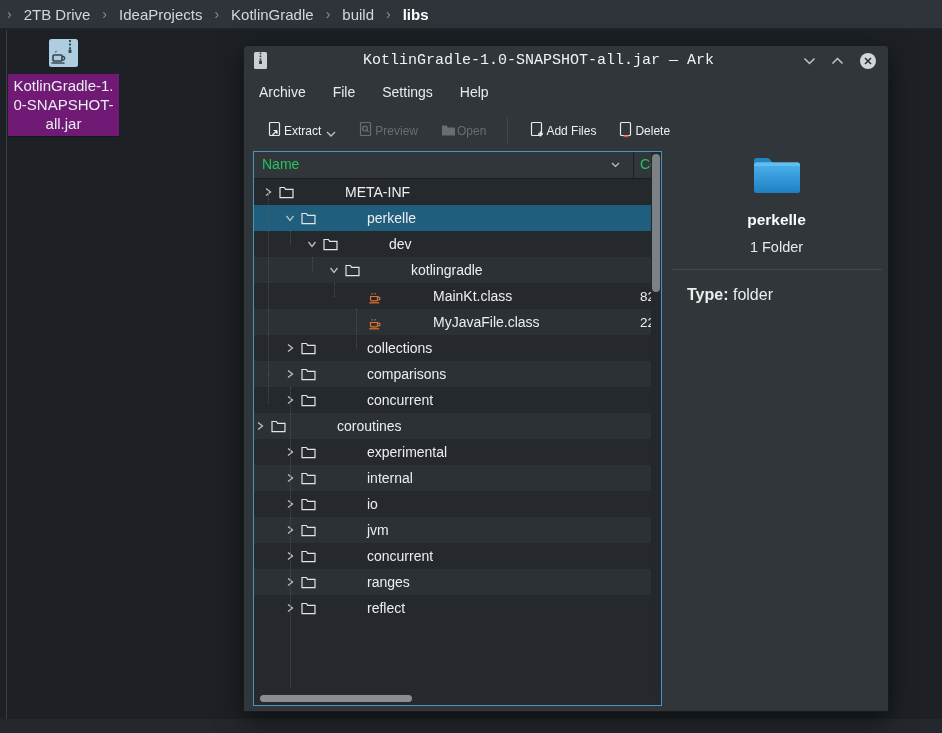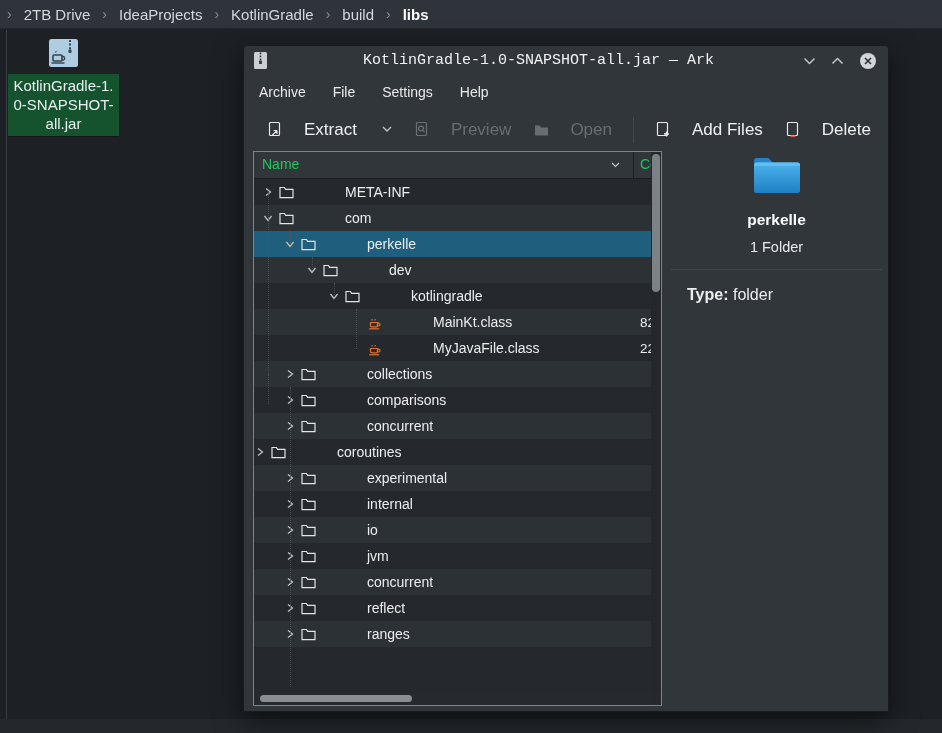--- a/index.html
+++ b/index.html
@@ -21,42 +21,42 @@
   .crumb.last { color:#ffffff; font-weight:bold; }
   .crumb-sep { color:#8a8e93; font-size:14px; }
 
   
   .view-frame-left { position:absolute; left:6px; top:30px; bottom:0; width:1px; background:#3a3f45; }
   .bottom-strip { position:absolute; left:0; bottom:0; width:942px; height:14px; background:#24282c; }
 
   .desktop-file { position:absolute; left:8px; top:38px; width:111px; }
   .desktop-file .dicon { width:31px; height:30px; margin:0 auto; }
   .desktop-file .dlabel {
-    margin-top:6px; background:#14532d; color:#e9eef1;
+    margin-top:6px; background:#701a75; color:#e9eef1;
     font-size:15px; line-height:19px; text-align:center; padding:2px 2px 3px;
     border-bottom:1px solid #15181b;
   }
 
   
   .ark {
     position:absolute; left:243px; top:45px; width:646px; height:667px;
     background:#31363b; border:1px solid #191c1f; border-radius:4px 4px 0 0;
     box-shadow:0 8px 28px rgba(0,0,0,0.55);
   }
   .titlebar { position:absolute; top:0; left:0; right:0; height:29px; display:flex; align-items:center; padding:0 9px;font-family:Liberation Mono, monospace; }
   .titlebar .wicon { width:15px; height:19px; margin-right:8px; }
   .titlebar .wtitle { flex:1; text-align:center; font-size:15px; color:#f1f2f3; }
   .winbtns { display:flex; align-items:center; gap:11px; }
   .winbtn { background:none; border:none; cursor:pointer; padding:2px; display:flex; align-items:center; }
 
   .menubar { position:absolute; top:30px; left:0; right:0; height:32px; display:flex; align-items:center; padding-left:15px; gap:27px; font-size:14px; color:#eaebec; }
   .menu-item { cursor:default; }
 
   .toolbar { position:absolute; top:62px; left:0; right:0; height:43px; display:flex; align-items:center; padding-left:12px; font-size:15px; }
-  .tb { display:flex; align-items:center; gap:20px; background:none; border:none; color:#eef0f1; font-size:17px; font-family:inherit; padding:7px 11px; cursor:pointer; }
+  .tb { display:flex; align-items:flex-end; gap:0; background:none; border:none; color:#eef0f1; font-size:12px; font-family:inherit; padding:7px 11px; cursor:pointer; }
   .tb.disabled { color:#686d72; cursor:default; }
   .tb .dd { margin-left:5px; }
   .tb-sep { width:1px; height:26px; background:#43484d; margin:0 10px; }
 
   
   .tree {
     position:absolute; left:9px; top:105px; width:409px; height:555px;
     background:#25292d; border:1px solid #4a94bf; overflow:hidden;
   }
   .tree-header {
@@ -244,33 +244,20 @@
                 <path d="M3 1.5 L7.5 5 L3 8.5"></path>
               </svg>
             </span>
             <span class="ric">
               <svg width="15" height="13" viewBox="0 0 15 13" fill="none" stroke="#e3e5e6" stroke-width="1.2">
                 <path d="M1 11.7 V1.5 h4.4 l1.2 1.8 H14 v8.4 z"></path>
               </svg>
             </span>
             <span class="rlab">META-INF</span>
           </div>
-          <div class="tree-row" style="padding-left:8px">
-            <span class="exp">
-              <svg width="10" height="10" viewBox="0 0 10 10" fill="none" stroke="#bdc0c3" stroke-width="1.3">
-                <path d="M1.5 3 L5 7.5 L8.5 3"></path>
-              </svg>
-            </span>
-            <span class="ric">
-              <svg width="15" height="13" viewBox="0 0 15 13" fill="none" stroke="#e3e5e6" stroke-width="1.2">
-                <path d="M1 11.7 V1.5 h4.4 l1.2 1.8 H14 v8.4 z"></path>
-              </svg>
-            </span>
-            <span class="rlab">com</span>
-          </div>
           <div class="tree-row sel" style="padding-left:30px">
             <span class="exp">
               <svg width="10" height="10" viewBox="0 0 10 10" fill="none" stroke="#bdc0c3" stroke-width="1.3">
                 <path d="M1.5 3 L5 7.5 L8.5 3"></path>
               </svg>
             </span>
             <span class="ric">
               <svg width="15" height="13" viewBox="0 0 15 13" fill="none" stroke="#e3e5e6" stroke-width="1.2">
                 <path d="M1 11.7 V1.5 h4.4 l1.2 1.8 H14 v8.4 z"></path>
               </svg>
@@ -452,34 +439,34 @@
             <span class="exp">
               <svg width="10" height="10" viewBox="0 0 10 10" fill="none" stroke="#bdc0c3" stroke-width="1.3">
                 <path d="M3 1.5 L7.5 5 L3 8.5"></path>
               </svg>
             </span>
             <span class="ric">
               <svg width="15" height="13" viewBox="0 0 15 13" fill="none" stroke="#e3e5e6" stroke-width="1.2">
                 <path d="M1 11.7 V1.5 h4.4 l1.2 1.8 H14 v8.4 z"></path>
               </svg>
             </span>
+            <span class="rlab">ranges</span>
+          </div>
+          <div class="tree-row" style="padding-left:30px">
+            <span class="exp">
+              <svg width="10" height="10" viewBox="0 0 10 10" fill="none" stroke="#bdc0c3" stroke-width="1.3">
+                <path d="M3 1.5 L7.5 5 L3 8.5"></path>
+              </svg>
+            </span>
+            <span class="ric">
+              <svg width="15" height="13" viewBox="0 0 15 13" fill="none" stroke="#e3e5e6" stroke-width="1.2">
+                <path d="M1 11.7 V1.5 h4.4 l1.2 1.8 H14 v8.4 z"></path>
+              </svg>
+            </span>
             <span class="rlab">reflect</span>
-          </div>
-          <div class="tree-row" style="padding-left:30px">
-            <span class="exp">
-              <svg width="10" height="10" viewBox="0 0 10 10" fill="none" stroke="#bdc0c3" stroke-width="1.3">
-                <path d="M3 1.5 L7.5 5 L3 8.5"></path>
-              </svg>
-            </span>
-            <span class="ric">
-              <svg width="15" height="13" viewBox="0 0 15 13" fill="none" stroke="#e3e5e6" stroke-width="1.2">
-                <path d="M1 11.7 V1.5 h4.4 l1.2 1.8 H14 v8.4 z"></path>
-              </svg>
-            </span>
-            <span class="rlab">ranges</span>
           </div>
         </div>
       <div class="guides">
         <div class="guide" style="left:14px;  top:13px;  height:182px;"></div>
         <div class="guide" style="left:36px;  top:52px;  height:14px;"></div>
         <div class="guide" style="left:58px;  top:78px;  height:14px;"></div>
         <div class="guide" style="left:80px;  top:104px; height:14px;"></div>
         <div class="guide" style="left:102px; top:130px; height:40px;"></div>
         <div class="guide" style="left:14px;  top:195px; height:30px;"></div>
         <div class="guide" style="left:36px;  top:208px; height:300px;"></div>

